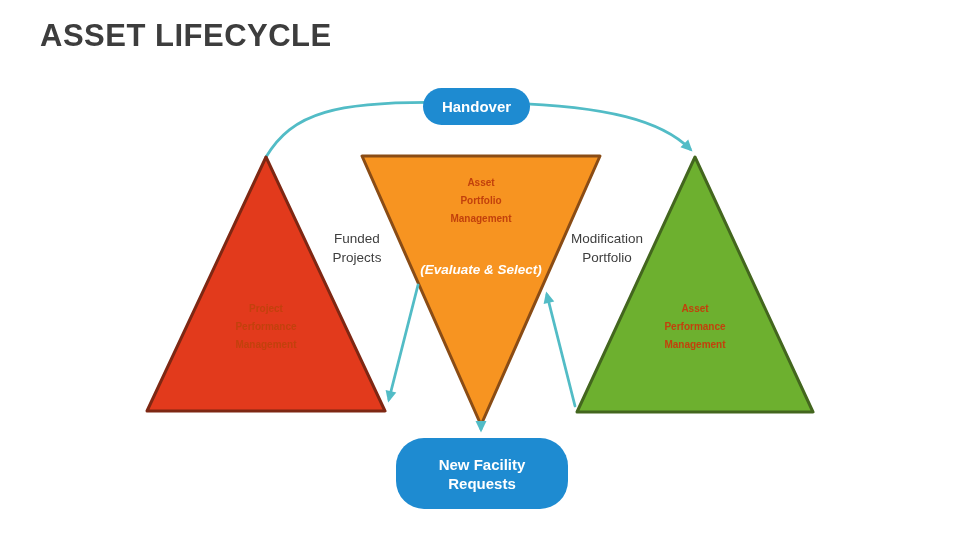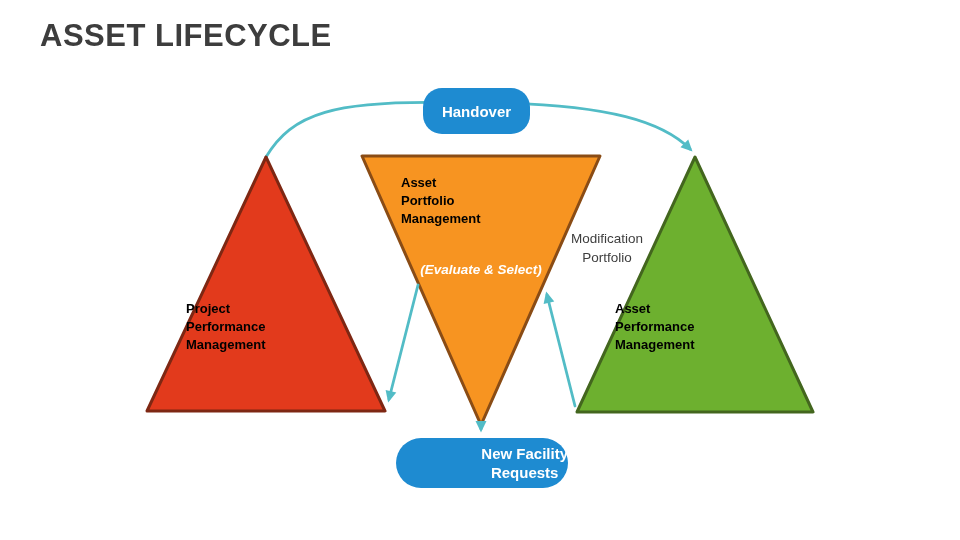--- a/index.html
+++ b/index.html
@@ -21,24 +21,24 @@
     color: #3d3d3d;
   }
   svg.diagram-layer {
     position: absolute;
     left: 0; top: 0;
     width: 960px; height: 540px;
   }
   .pre { white-space: pre-line; }
   .tri-label {
     position: absolute;
-    text-align: left;
-    color: #000000;
+    text-align: center;
+    color: #c2410c;
     font-weight: 700;
-    font-size: 13px;
+    font-size: 10px;
     line-height: 18px;
   }
   .tri-caption {
     position: absolute;
     text-align: center;
     color: #ffffff;
     font-weight: 700;
     font-style: italic;
     font-size: 13.5px;
     line-height: 18px;
@@ -57,28 +57,27 @@
     font-weight: 700;
     font-size: 15px;
     line-height: 19px;
     display: flex;
     align-items: center;
     justify-content: center;
     text-align: center;
   }
   .pill-handover {
     left: 423px; top: 88px;
-    width: 107px; height: 46px;
+    width: 107px; height: 37px;
     border-radius: 19px;
   }
   .pill-new-facility {
     left: 396px; top: 438px;
-    width: 172px; height: 50px;
+    width: 172px; height: 71px;
     border-radius: 28px;
-    justify-content: flex-end;
   }
   .label-red-name    { left: 186px; top: 300px; width: 160px; }
   .label-red-cap     { left: 186px; top: 368px; width: 160px; }
   .label-orange-name { left: 401px; top: 174px; width: 160px; }
   .label-orange-cap  { left: 391px; top: 261px; width: 180px; }
   .label-green-name  { left: 615px; top: 300px; width: 160px; }
   .label-green-cap   { left: 605px; top: 368px; width: 180px; }
   .label-funded      { left: 297px; top: 229px; width: 120px; }
   .label-modif       { left: 547px; top: 229px; width: 120px; }
 </style>
@@ -114,20 +113,22 @@
 
   <div class="tri-label pre label-orange-name">Asset
 Portfolio
 Management</div>
   <div class="tri-caption label-orange-cap">(Evaluate &amp; Select)</div>
 
   <div class="tri-label pre label-green-name">Asset
 Performance
 Management</div>
 
+  <div class="flow-label pre label-funded">Funded
+Projects</div>
   <div class="flow-label pre label-modif">Modification
 Portfolio</div>
 
   <div class="pill pill-handover">
     <span class="pre">Handover</span>
   </div>
   <div class="pill pill-new-facility">
     <span class="pre">New Facility
 Requests</span>
   </div>

